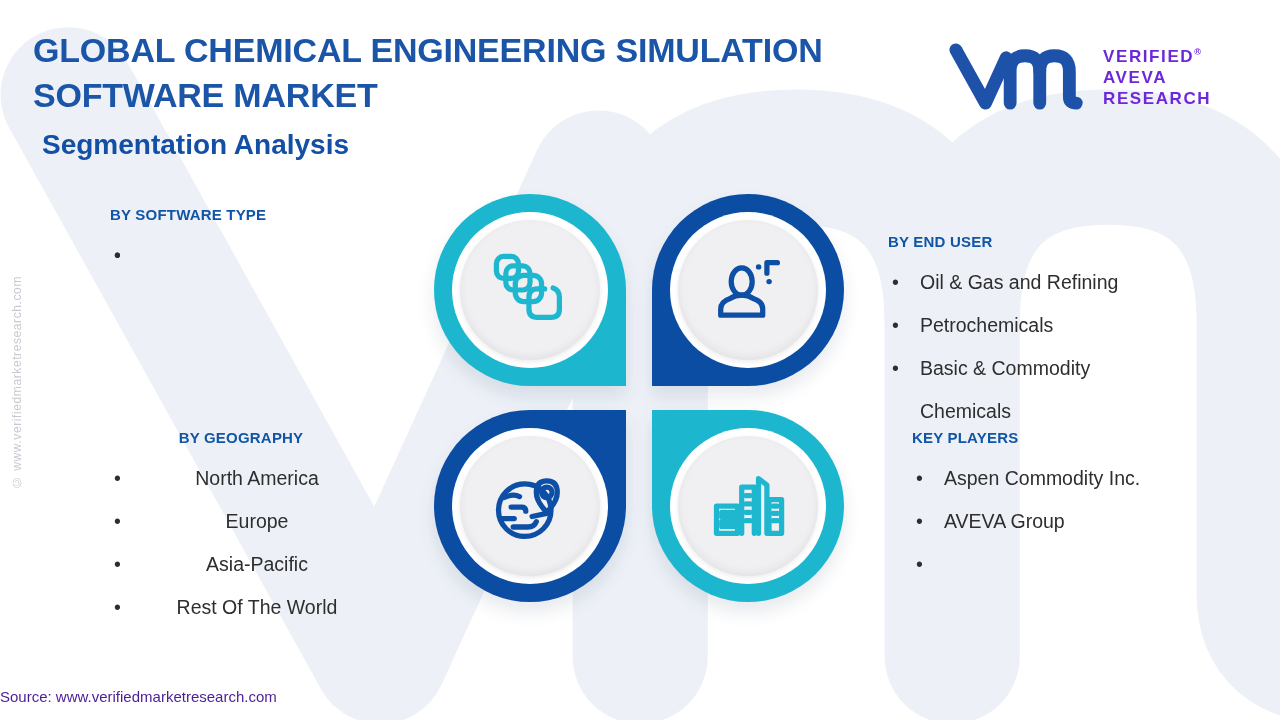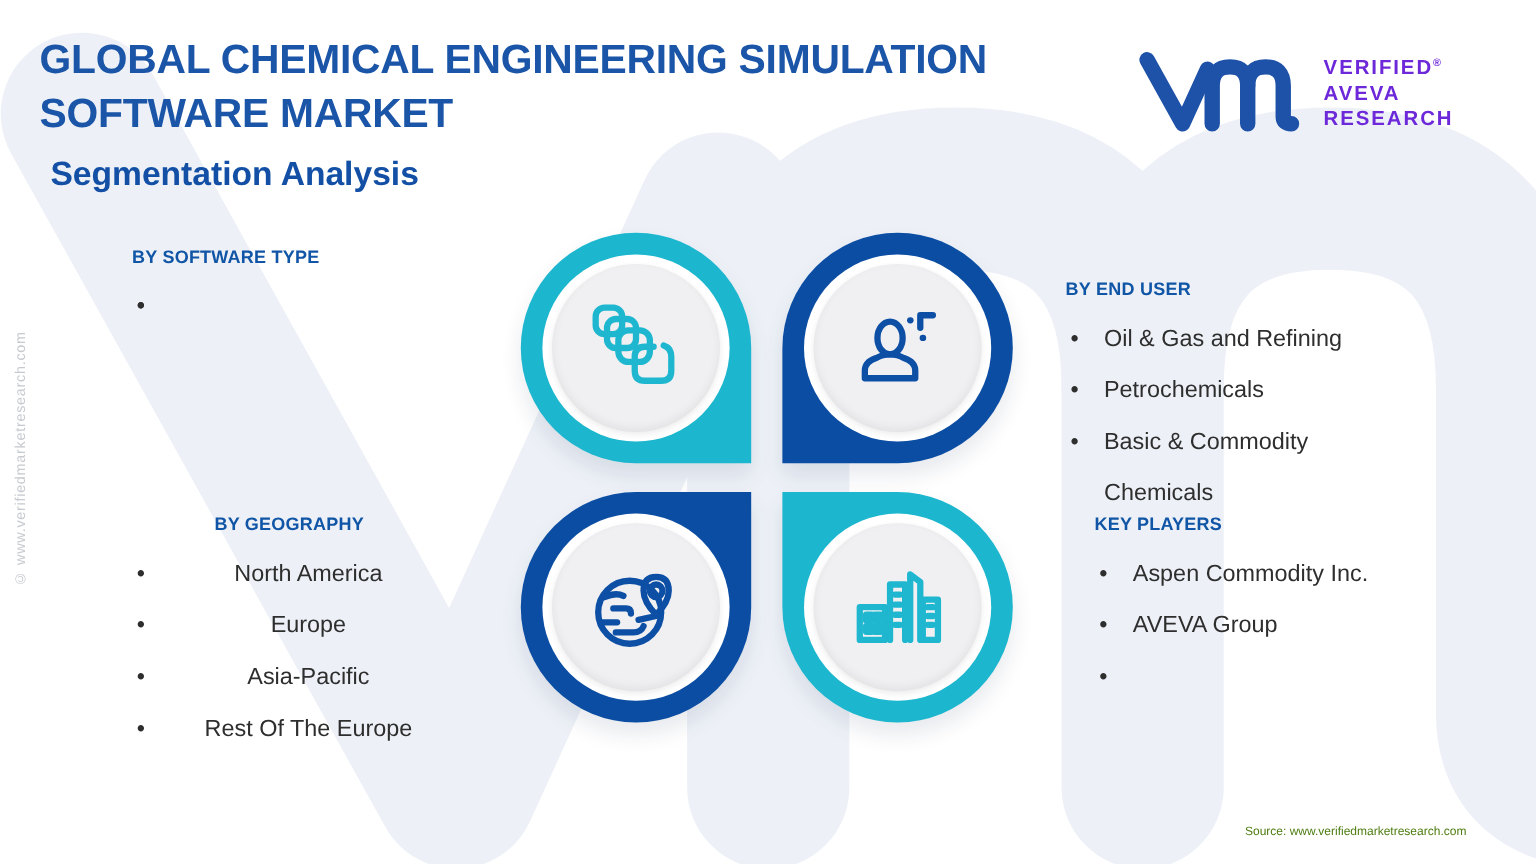--- a/index.html
+++ b/index.html
@@ -48,22 +48,22 @@
                  box-shadow:inset 0 -3px 8px rgba(0,0,0,0.06), 0 2px 5px rgba(0,0,0,0.08);
                  display:flex; align-items:center; justify-content:center; }
   .disc svg { width:84px; height:84px; }
 
   .teal-stroke path, .teal-stroke rect, .teal-stroke circle, .teal-stroke line
     { stroke:#1fb7cf; stroke-width:5; fill:none; stroke-linecap:round; stroke-linejoin:round; }
   .blue-stroke path, .blue-stroke rect, .blue-stroke circle, .blue-stroke line, .blue-stroke ellipse
     { stroke:#0d4fa5; stroke-width:5; fill:none; stroke-linecap:round; stroke-linejoin:round; }
 
   
-  .source { position:absolute; left:0; right:58px; top:688px; text-align:right;
-            font-size:10px; color:#4d7c0f; z-index:2; }
+  .source { position:absolute; left:0; right:58px; top:688px; text-align:left;
+            font-size:15px; color:#4c1d95; z-index:2; }
   .side-copyright { position:absolute; left:10px; top:276px; writing-mode:vertical-rl;
                     transform:rotate(180deg); font-size:12px; color:#c6cad0; letter-spacing:0.6px; z-index:2; }
 </style>
 </head>
 <body>
 
 <div class="stage">
 
   <svg class="watermark-glyph" viewBox="0 0 150 75" preserveAspectRatio="none" aria-hidden="true">
     <path d="M8,12 L38,66 L59,20"></path>
@@ -99,21 +99,21 @@
         <li><span class="bullet">•</span></li>
       </ul>
     </div>
 
     <div class="seg seg-geography">
       <h3>BY GEOGRAPHY</h3>
       <ul>
         <li><span class="bullet">•</span><span>North America</span></li>
         <li><span class="bullet">•</span><span>Europe</span></li>
         <li><span class="bullet">•</span><span>Asia-Pacific</span></li>
-        <li><span class="bullet">•</span><span>Rest Of The Europe</span></li>
+        <li><span class="bullet">•</span><span>Rest Of The World</span></li>
       </ul>
     </div>
 
     <div class="seg seg-enduser">
       <h3>BY END USER</h3>
       <ul>
         <li><span class="bullet">•</span><span>Oil &amp; Gas and Refining</span></li>
         <li><span class="bullet">•</span><span>Petrochemicals</span></li>
         <li><span class="bullet">•</span><span>Basic &amp; Commodity Chemicals</span></li>
       </ul>

